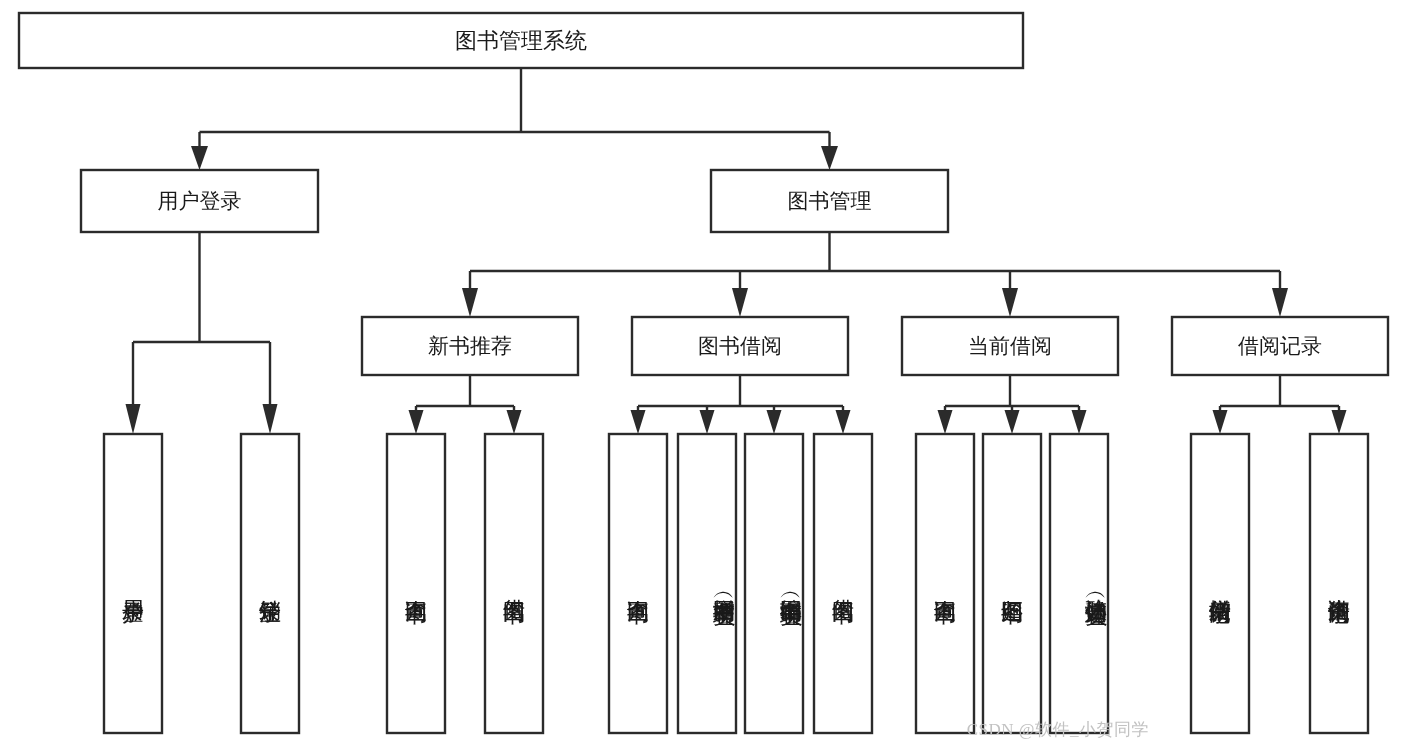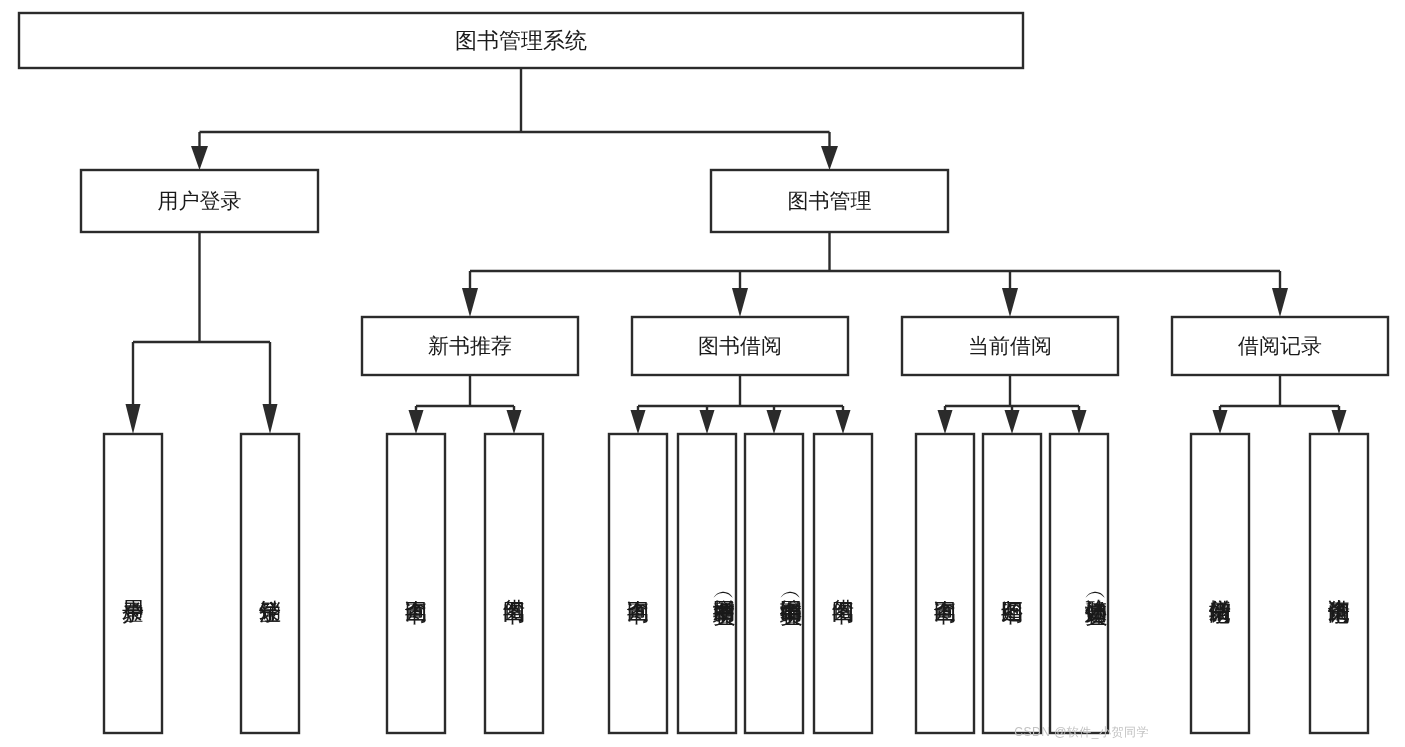--- a/index.html
+++ b/index.html
@@ -67,22 +67,22 @@
     line-height: 1.08;
     color: #1a1a1a;
     letter-spacing: 1px;
     white-space: nowrap;
     pointer-events: none;
   }
   .watermark {
     position: absolute;
     right: 10px;
     bottom: 6px;
-    font-family: Liberation Sans, sans-serif;
-    font-size: 12px;
+    font-family: Liberation Serif, serif;
+    font-size: 17px;
     color: #c2c2c2;
     letter-spacing: 0.5px;
     user-select: none;
   }
 </style>
 </head>
 <body>
 
 <div id="diagram-root">
 

